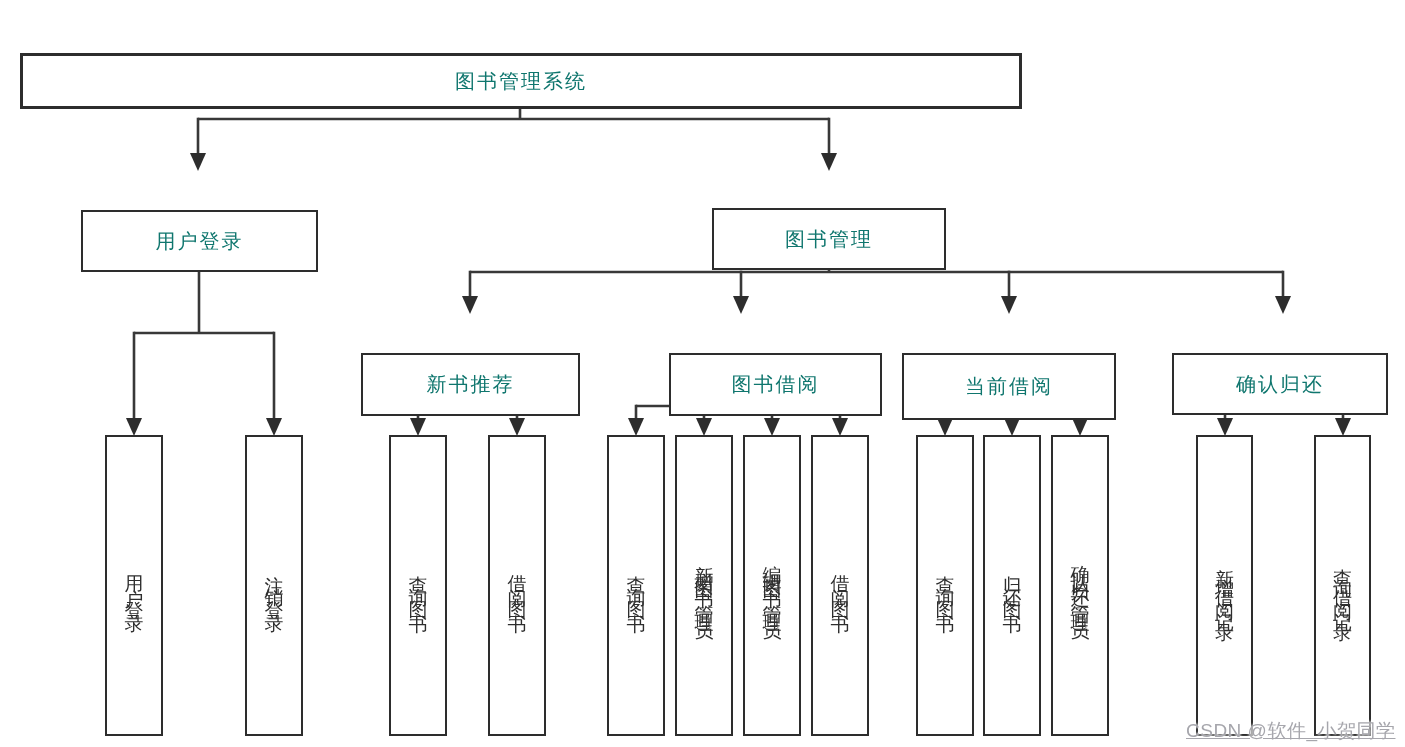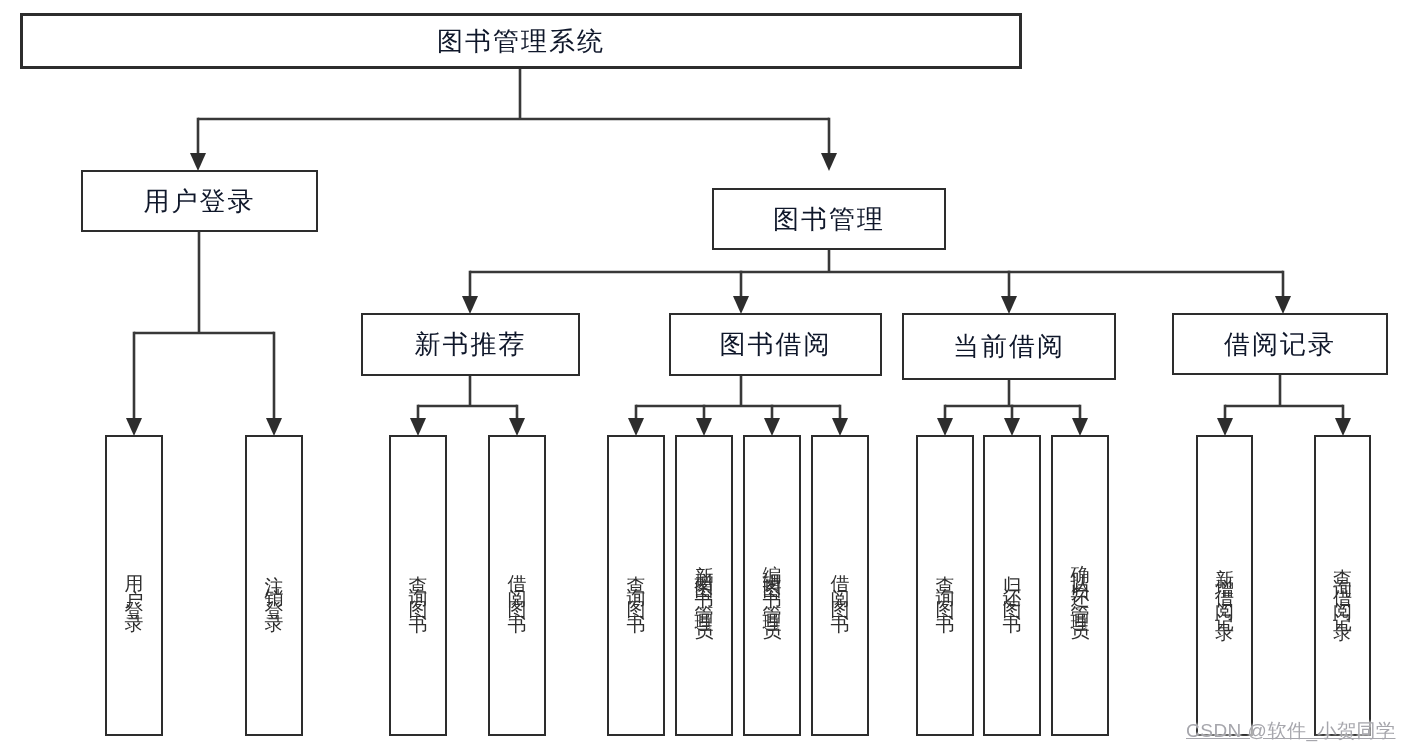--- a/index.html
+++ b/index.html
@@ -11,24 +11,25 @@
   }
   #connectors {
     position: absolute; left: 0; top: 0;
     width: 1405px; height: 747px;
   }
   .hbox {
     position: absolute;
     background: #ffffff;
     border: 2px solid #2d2d2d;
     display: flex; align-items: center; justify-content: center;
-    font-size: 26px; color: #0f172a;
+    font-size: 20px; color: #0f766e;
     letter-spacing: 2px;
     box-sizing: border-box;
     z-index: 2;
+    margin-top: 40px;
   }
   .root-box { border-width: 3px; }
   .vbox {
     position: absolute;
     background: #ffffff;
     border: 2px solid #2d2d2d;
     box-sizing: border-box;
     display: flex; align-items: center; justify-content: center;
     writing-mode: vertical-rl;
     text-orientation: mixed;
@@ -119,26 +120,26 @@
     <polygon points="1004,418 1020,418 1012,436"></polygon>
     <polygon points="1072,418 1088,418 1080,436"></polygon>
     <polygon points="1217,418 1233,418 1225,436"></polygon>
     <polygon points="1335,418 1351,418 1343,436"></polygon>
   </g>
 </svg>
 
 <div class="hbox root-box" style="left:20px; top:13px; width:1002px; height:56px;">图书管理系统</div>
 
 <div class="hbox" style="left:81px; top:170px; width:237px; height:62px;">用户登录</div>
-<div class="hbox" style="left:712px; top:188px; width:234px; height:62px;">图书管理</div>
+<div class="hbox" style="left:712px; top:168px; width:234px; height:62px;">图书管理</div>
 
 <div class="hbox" style="left:361px; top:313px; width:219px; height:63px;">新书推荐</div>
 <div class="hbox" style="left:669px; top:313px; width:213px; height:63px;">图书借阅</div>
 <div class="hbox" style="left:902px; top:313px; width:214px; height:67px;">当前借阅</div>
-<div class="hbox" style="left:1172px; top:313px; width:216px; height:62px;">借阅记录</div>
+<div class="hbox" style="left:1172px; top:313px; width:216px; height:62px;">确认归还</div>
 
 <div class="vbox" style="left:105px; top:435px; width:58px; height:301px;">用户登录</div>
 <div class="vbox" style="left:245px; top:435px; width:58px; height:301px;">注销登录</div>
 
 <div class="vbox" style="left:389px; top:435px; width:58px; height:301px;">查询图书</div>
 <div class="vbox" style="left:488px; top:435px; width:58px; height:301px;">借阅图书</div>
 
 <div class="vbox" style="left:607px; top:435px; width:58px; height:301px;">查询图书</div>
 <div class="vbox long" style="left:675px; top:435px; width:58px; height:301px;">新增图书（管理员）</div>
 <div class="vbox long" style="left:743px; top:435px; width:58px; height:301px;">编辑图书（管理员）</div>

